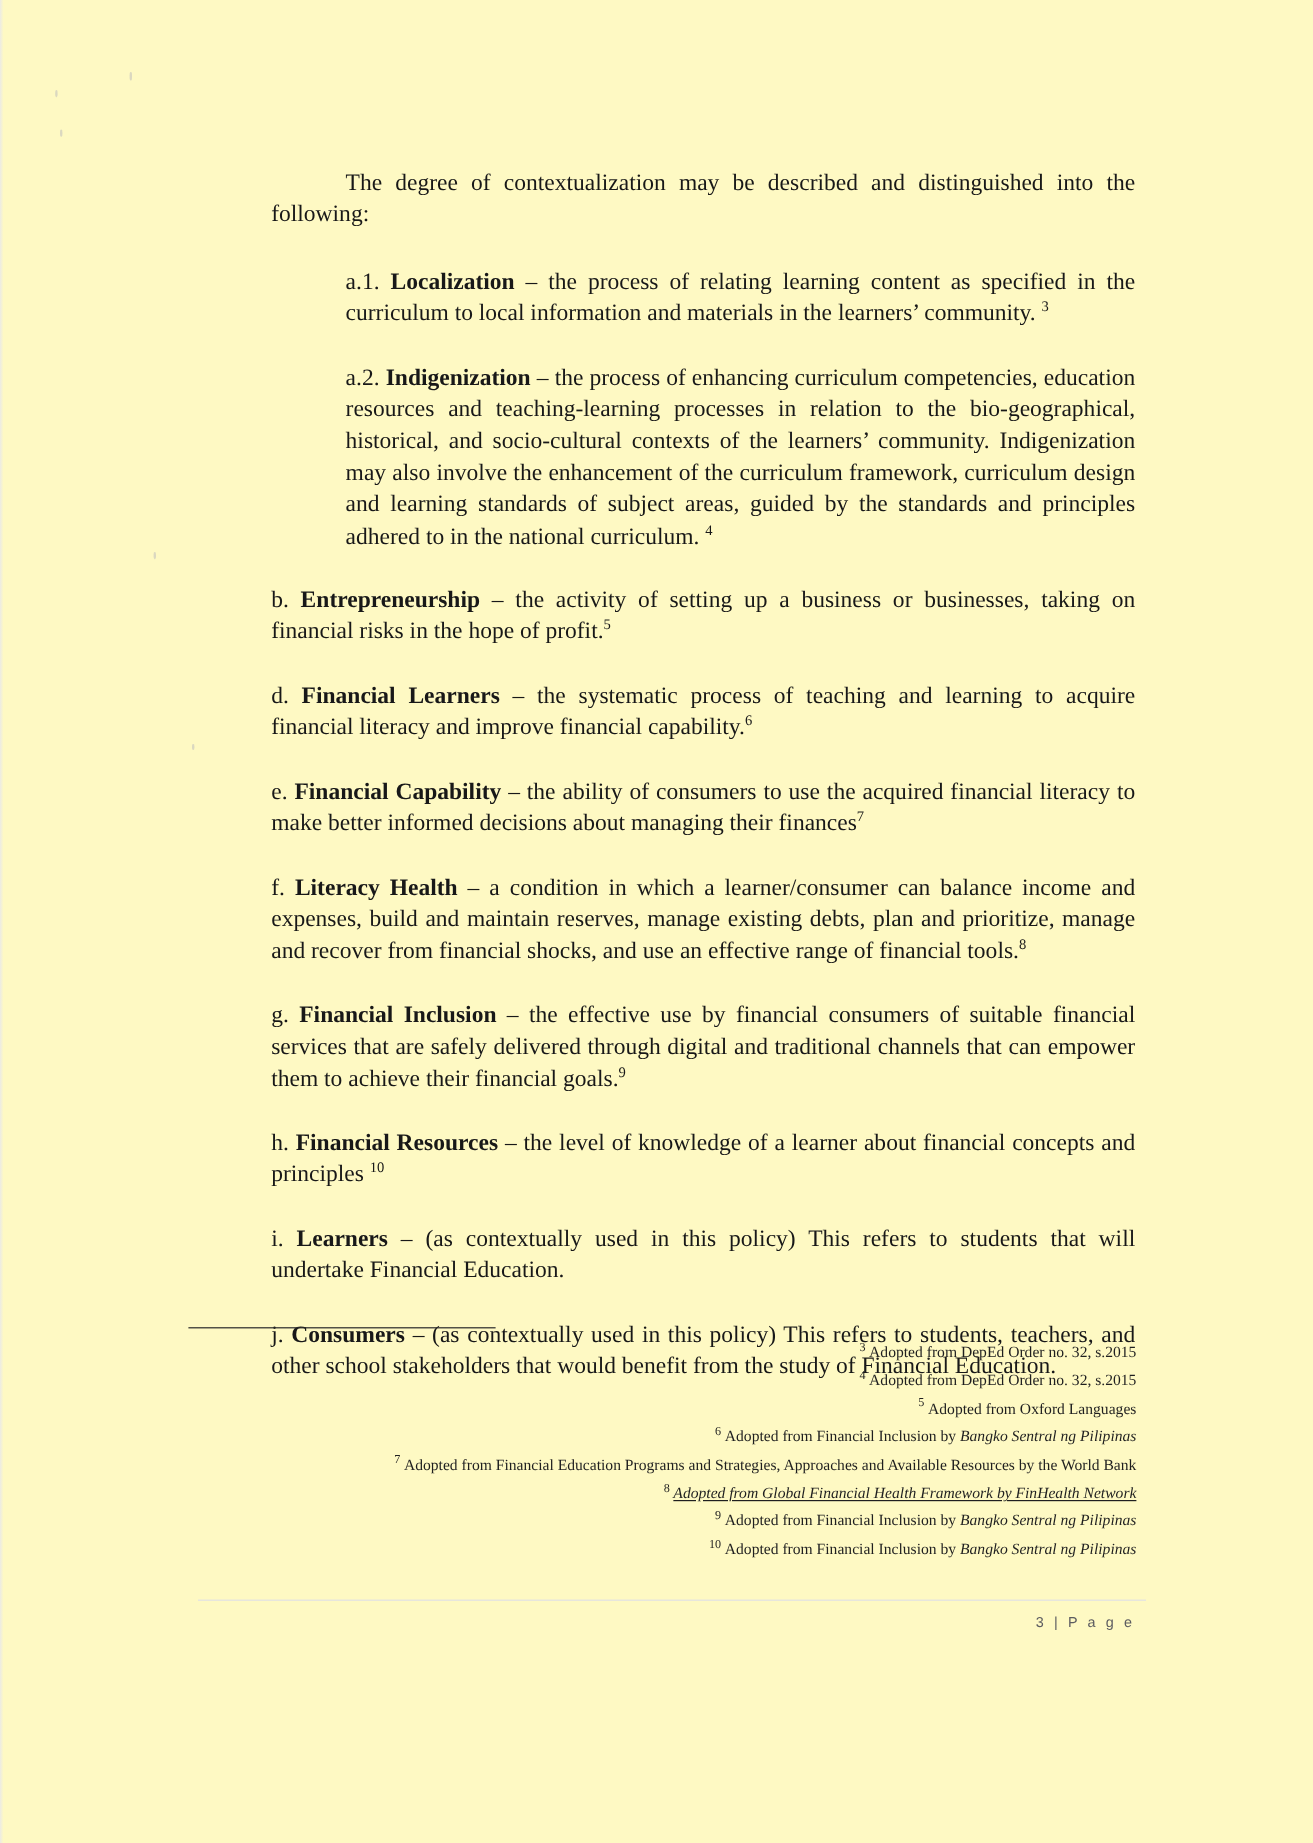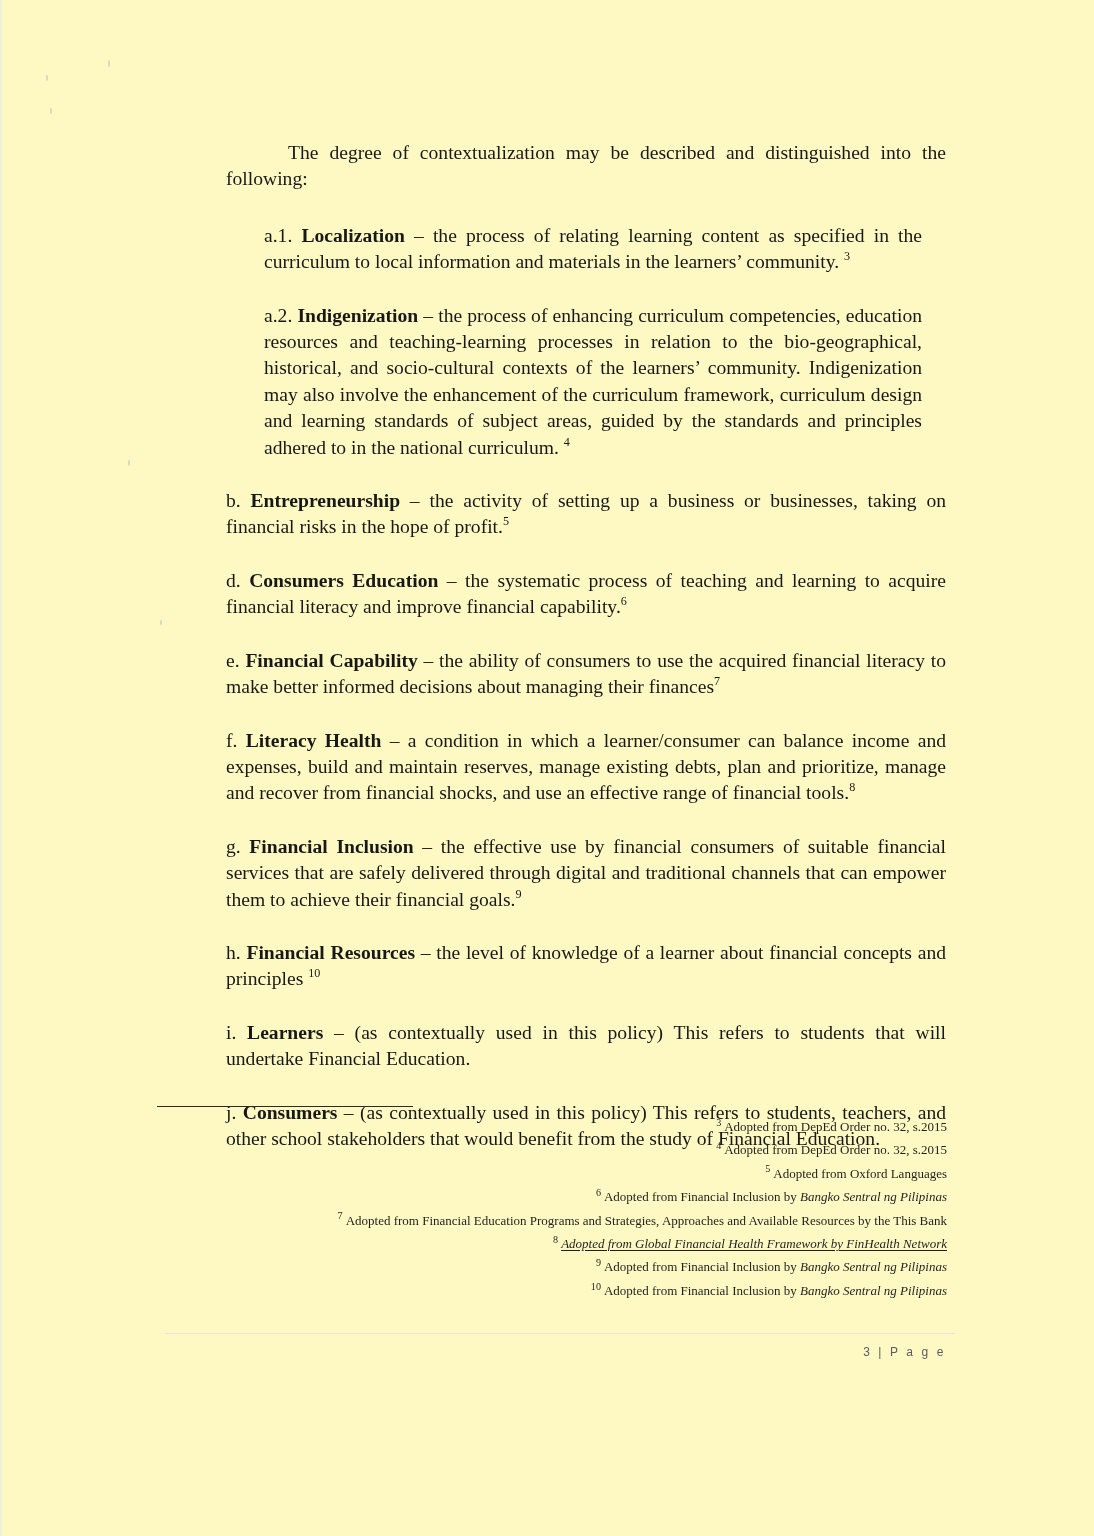--- a/index.html
+++ b/index.html
@@ -46,21 +46,21 @@
     font-size: 19.6px;
     line-height: 26.4px;
     text-align: justify;
     text-justify: inter-word;
     hyphens: none;
   }
   p.para.indent-first {
     text-indent: 62px;
   }
   .block-sub {
-    margin-left: 38px;
+    margin-left: 62px;
     width: 658px;
   }
   .gap-md { height: 27px; }
   .gap-lg { height: 30px; }
 
   b.term {
     font-weight: bold;
   }
   sup.fn {
     font-size: 0.62em;
@@ -151,21 +151,21 @@
 
     <div class="gap-md"></div>
 
     <div>
       <p class="para"><span>b.</span> <b class="term">Entrepreneurship</b><span> – the activity of setting up a business or businesses, taking on financial risks in the hope of profit.</span><sup class="fn">5</sup></p>
     </div>
 
     <div class="gap-md"></div>
 
     <div>
-      <p class="para"><span>d.</span> <b class="term">Consumers Education</b><span> – the systematic process of teaching and learning to acquire financial literacy and improve financial capability.</span><sup class="fn">6</sup></p>
+      <p class="para"><span>d.</span> <b class="term">Financial Learners</b><span> – the systematic process of teaching and learning to acquire financial literacy and improve financial capability.</span><sup class="fn">6</sup></p>
     </div>
 
     <div class="gap-md"></div>
 
     <div>
       <p class="para"><span>e.</span> <b class="term">Financial Capability</b><span> – the ability of consumers to use the acquired financial literacy to make better informed decisions about managing their finances</span><sup class="fn">7</sup></p>
     </div>
 
     <div class="gap-md"></div>
 
@@ -203,21 +203,21 @@
     <div class="fn-rule"></div>
 
     <p class="fn-line"><sup>3</sup><span>Adopted from DepEd Order no. 32, s.2015</span></p>
 
     <p class="fn-line"><sup>4</sup><span>Adopted from DepEd Order no. 32, s.2015</span></p>
 
     <p class="fn-line"><sup>5</sup><span>Adopted from Oxford Languages</span></p>
 
     <p class="fn-line"><sup>6</sup><span>Adopted from Financial Inclusion by </span><i>Bangko Sentral ng Pilipinas</i></p>
 
-    <p class="fn-line"><sup>7</sup><span>Adopted from Financial Education Programs and Strategies, Approaches and Available Resources by the This Bank</span></p>
+    <p class="fn-line"><sup>7</sup><span>Adopted from Financial Education Programs and Strategies, Approaches and Available Resources by the World Bank</span></p>
 
     <p class="fn-line underlined"><sup>8</sup><span class="u">Adopted from Global Financial Health Framework by FinHealth Network</span></p>
 
     <p class="fn-line"><sup>9</sup><span>Adopted from Financial Inclusion by </span><i>Bangko Sentral ng Pilipinas</i></p>
 
     <p class="fn-line"><sup>10</sup><span>Adopted from Financial Inclusion by </span><i>Bangko Sentral ng Pilipinas</i></p>
   </div>
 
   <div class="footer-rule"></div>
   <div class="footer-pageno">3 | P a g e</div>

